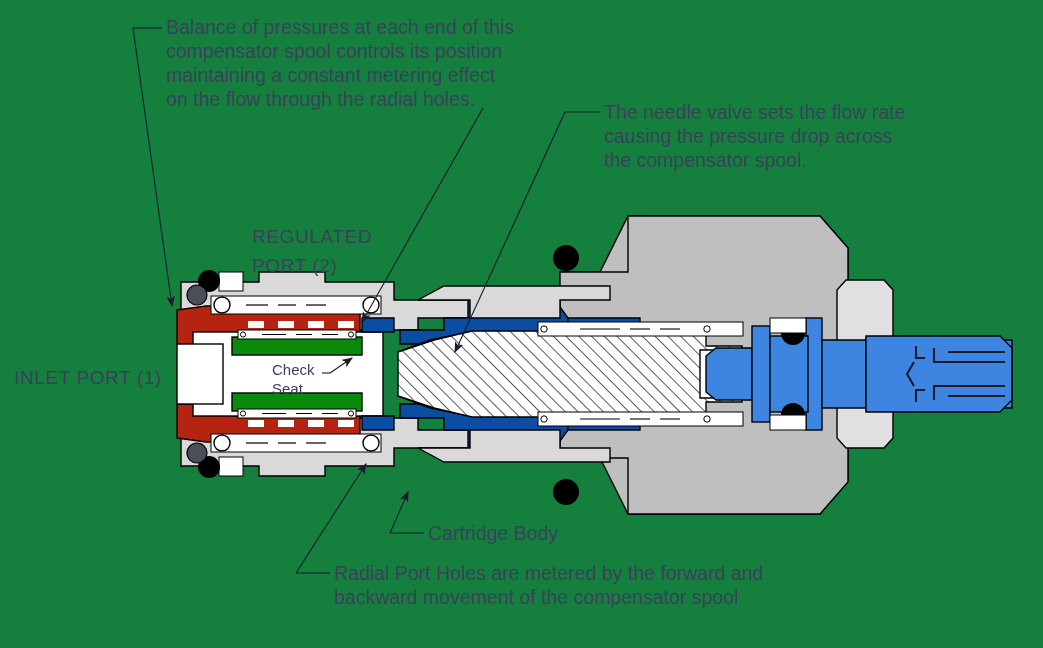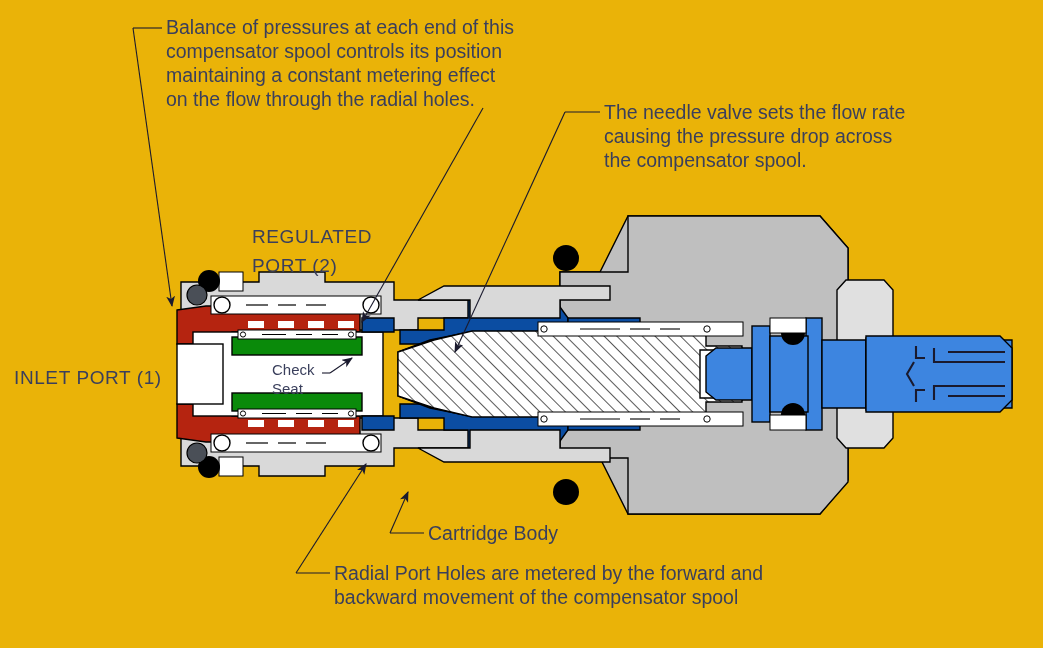--- a/index.html
+++ b/index.html
@@ -1,17 +1,17 @@
 <!DOCTYPE html>
 <html><head>
 <meta charset="utf-8">
 <style>
   html,body{margin:0;padding:0;background:#ffffff;}
   body{width:1043px;height:648px;font-family:"Liberation Sans",sans-serif;}
-  #stage{position:relative;width:1043px;height:648px;overflow:hidden;background:#eab308;}
+  #stage{position:relative;width:1043px;height:648px;overflow:hidden;background:#15803d;}
   svg#dwg{position:absolute;left:0;top:0;width:1043px;height:648px;}
   .anno{fill:#3a3f5c;font-family:"Liberation Sans",sans-serif;}
   .anno-body{font-size:19.5px;}
   .anno-caps{font-size:19px;letter-spacing:.6px;}
   .anno-small{font-size:15px;}
   .ld{stroke:#1a1a2e;stroke-width:1.1;fill:none;}
   .ol{stroke:#000;stroke-width:1.4;}
   .ol-thin{stroke:#000;stroke-width:1;}
 </style>
 </head>

